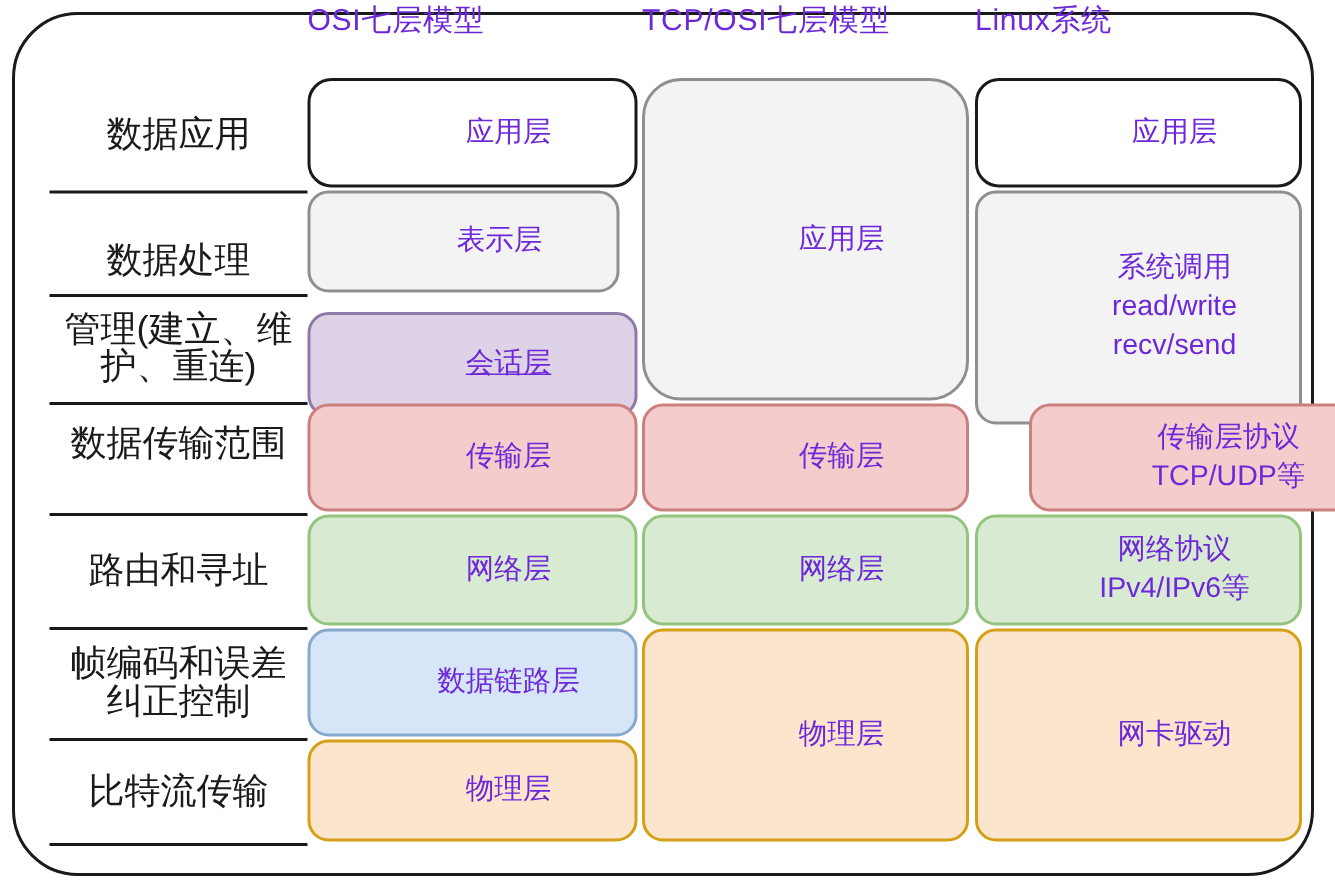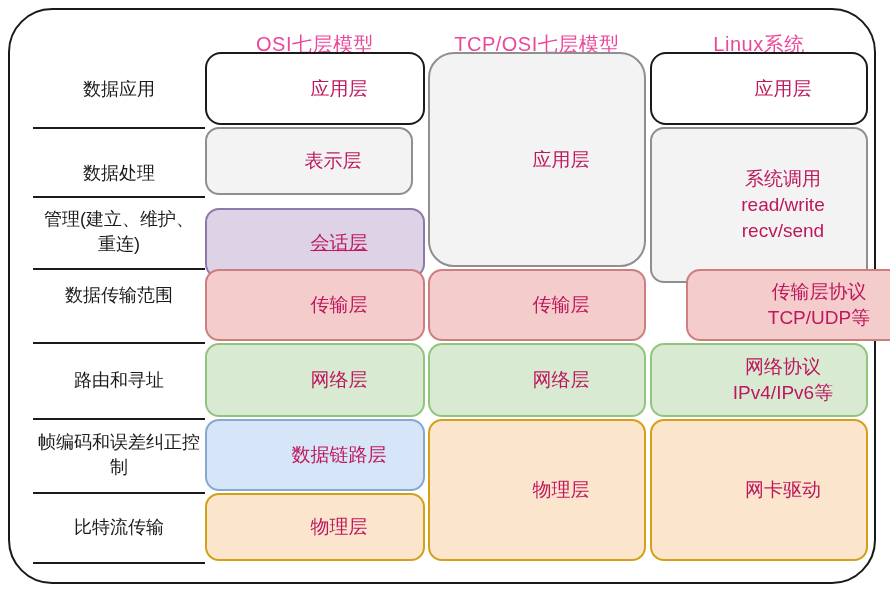--- a/index.html
+++ b/index.html
@@ -25,38 +25,38 @@
     width: 868px;
     height: 576px;
     border: 2.5px solid #1a1a1a;
     border-radius: 44px;
     box-sizing: border-box;
     background: transparent;
   }
   
   .col-header {
     position: absolute;
-    text-align: center;
+    text-align: left;
     font-size: 20px;
-    color: #ec4899;
+    color: #6d28d9;
     letter-spacing: 0.5px;
     white-space: nowrap;
-    top: 30px;
+    top: 0;
     line-height: 28px;
   }
   
   .desc-cell {
     position: absolute;
     left: 36px;
     width: 166px;
     display: flex;
     align-items: center;
     justify-content: center;
     text-align: center;
-    font-size: 18px;
+    font-size: 24px;
     color: #1a1a1a;
     line-height: 25px;
     box-sizing: border-box;
     padding: 0 2px;
   }
   .desc-rule {
     position: absolute;
     left: 33px;
     width: 172px;
     height: 0;
@@ -65,21 +65,21 @@
   
   .layer-box {
     position: absolute;
     box-sizing: border-box;
     display: flex;
     align-items: center;
     justify-content: center;
     text-align: center;
     font-size: 19px;
     line-height: 26px;
-    color: #be185d;
+    color: #6d28d9;
     border-radius: 14px;
     border-width: 2px;
     border-style: solid;
     padding-left: 48px;
   }
   .layer-box.strong {
     border-width: 2.5px;
     border-radius: 16px;
   }
   .layer-box.big-radius {

